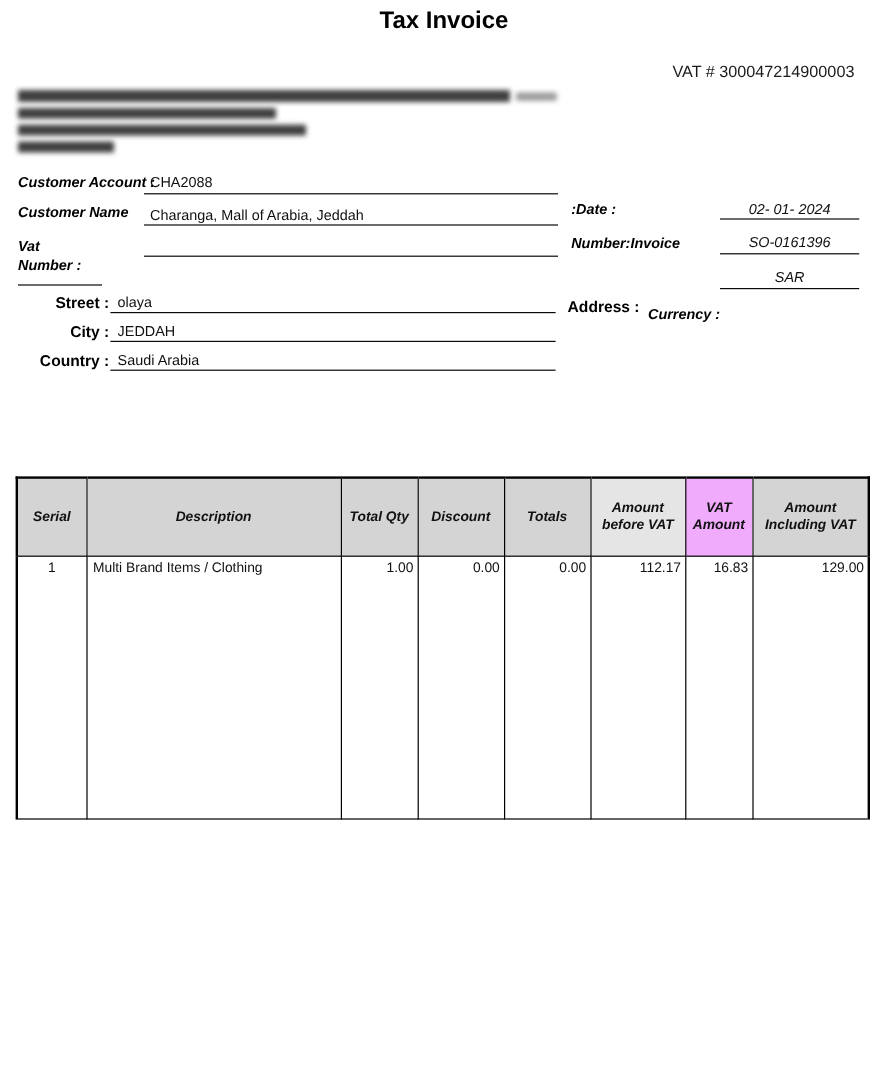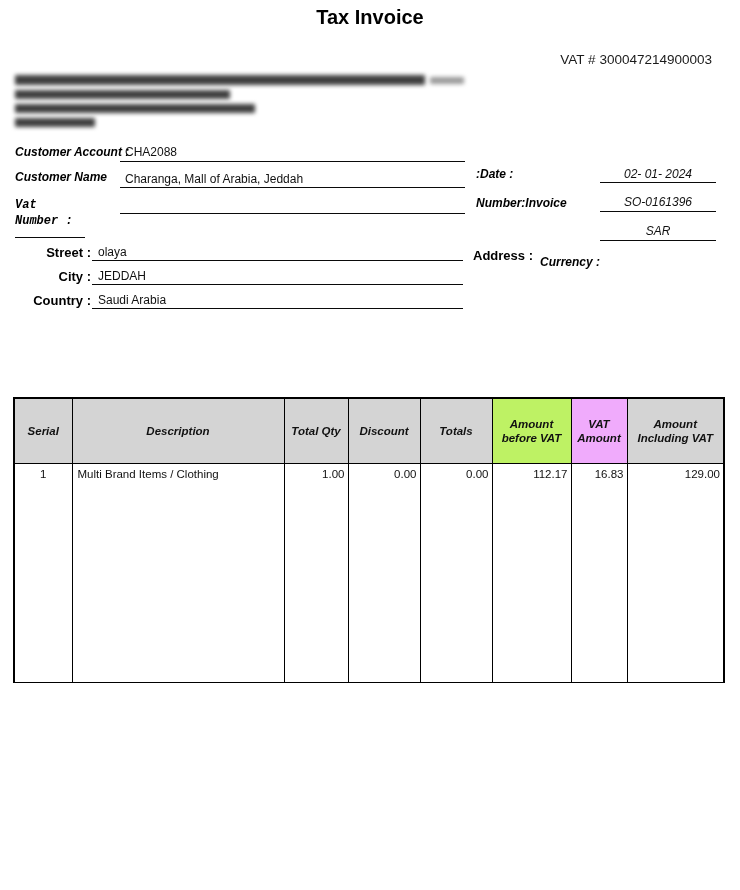--- a/index.html
+++ b/index.html
@@ -86,21 +86,21 @@
 
   <div>
     <div class="lbl" style="left:15px;top:145px;">Customer Account :</div>
     <div class="val" style="left:125px;top:145px;">CHA2088</div>
     <div class="uline" style="left:120px;top:161px;width:345px;"></div>
 
     <div class="lbl" style="left:15px;top:170px;">Customer Name</div>
     <div class="val" style="left:125px;top:172px;">Charanga, Mall of Arabia, Jeddah</div>
     <div class="uline" style="left:120px;top:187px;width:345px;"></div>
 
-    <div class="lbl" style="left:15px;top:198px;width:62px;line-height:1.3;font-family:Liberation Mono, monospace;">Vat Number :</div>
+    <div class="lbl" style="left:15px;top:198px;width:62px;line-height:1.3;">Vat Number :</div>
     <div class="uline" style="left:120px;top:213px;width:345px;"></div>
     <div class="uline" style="left:15px;top:237px;width:70px;"></div>
 
     <div class="lbl2" style="left:15px;top:245px;width:76px;text-align:right;">Street :</div>
     <div class="val" style="left:98px;top:245px;">olaya</div>
     <div class="uline" style="left:92px;top:260px;width:371px;"></div>
 
     <div class="lbl2" style="left:15px;top:269px;width:76px;text-align:right;">City :</div>
     <div class="val" style="left:98px;top:269px;">JEDDAH</div>
     <div class="uline" style="left:92px;top:284px;width:371px;"></div>
@@ -135,21 +135,21 @@
         <col style="width:56px">
         <col style="width:97px">
     </colgroup>
     <tbody>
         <tr class="hdr">
       <td style="background:#d4d4d4;">Serial</td>
       <td style="background:#d4d4d4;">Description</td>
       <td style="background:#d4d4d4;">Total Qty</td>
       <td style="background:#d4d4d4;">Discount</td>
       <td style="background:#d4d4d4;">Totals</td>
-      <td style="background:#bef264;">Amount before VAT</td>
+      <td style="background:#e5e5e5;">Amount before VAT</td>
       <td style="background:#f0abfc;">VAT Amount</td>
       <td style="background:#d4d4d4;">Amount Including VAT</td>
     </tr>
     <tr class="body">
       <td class="ctr">1</td>
       <td class="desc">Multi Brand Items / Clothing</td>
       <td class="num">1.00</td>
       <td class="num">0.00</td>
       <td class="num">0.00</td>
       <td class="num">112.17</td>

